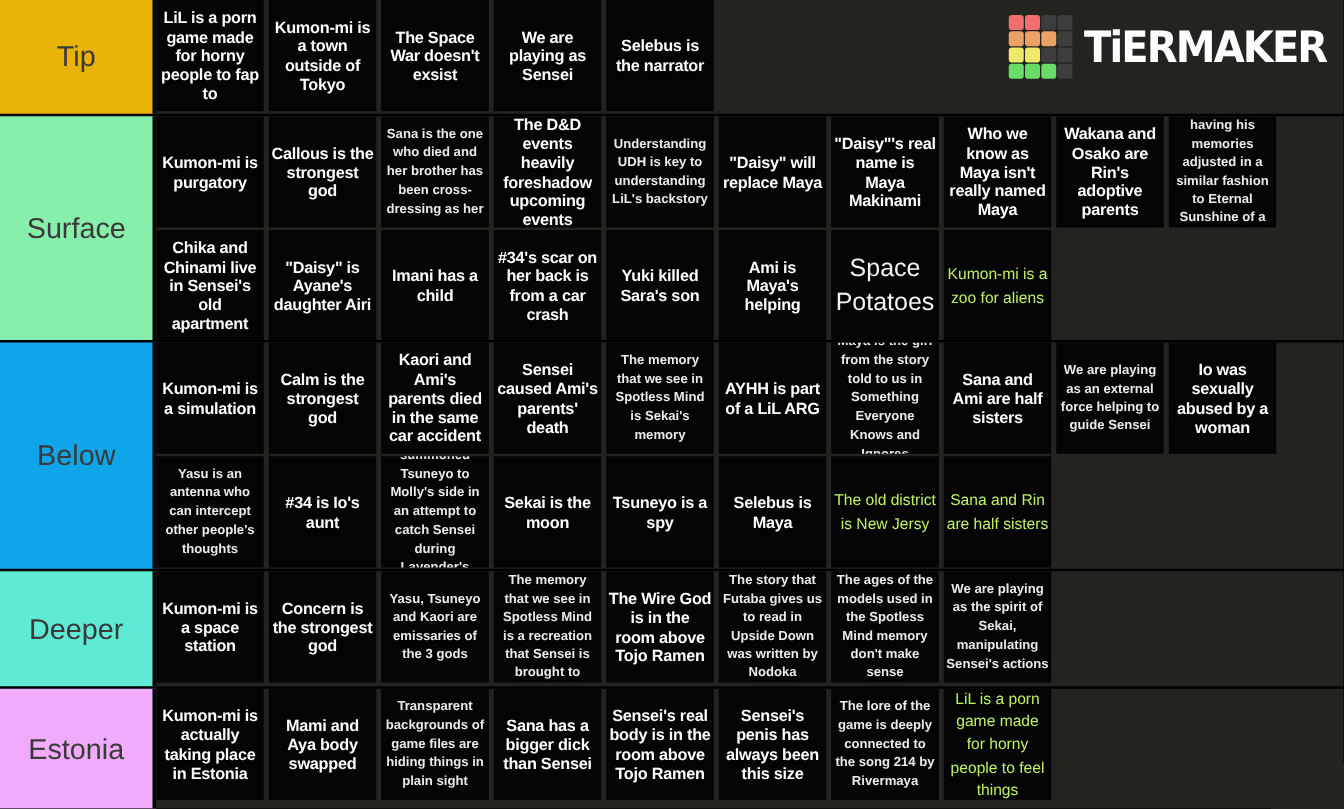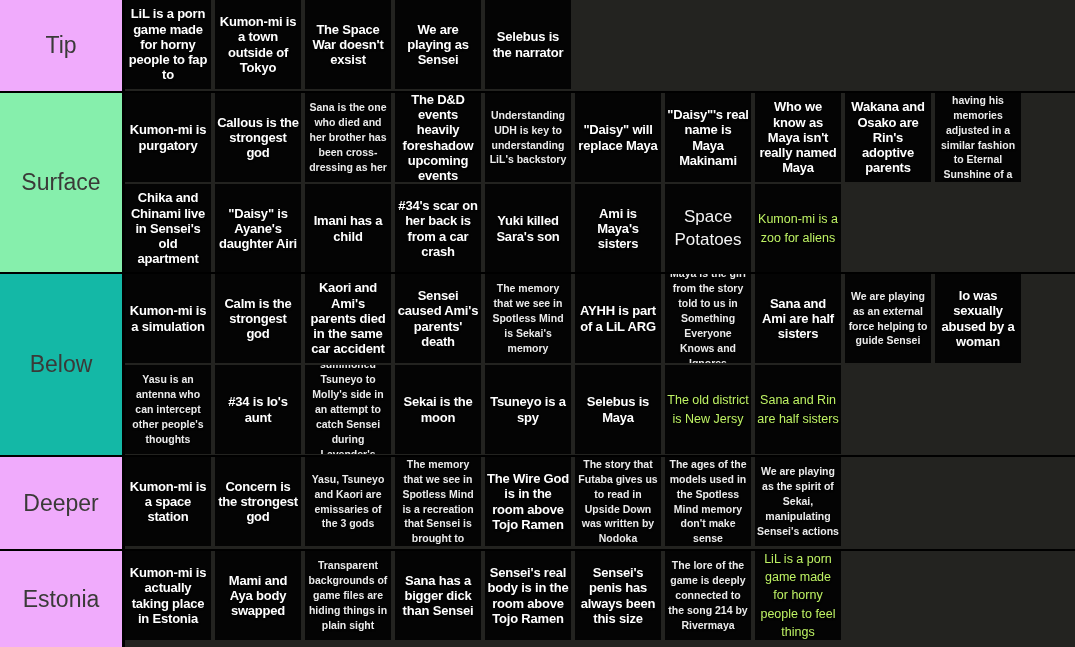--- a/index.html
+++ b/index.html
@@ -17,35 +17,35 @@
               color:#3a3a38;font-size:23px;}
   .tier-content{flex:1;background:#232320;display:flex;flex-wrap:wrap;
                 align-content:flex-start;overflow:hidden;padding-top:0;}
   .cell{width:86px;height:89px;margin:0 4px 2px 0;background:#040404;
         color:#fff;display:flex;align-items:center;justify-content:center;
         text-align:center;overflow:hidden;padding:0 2px;
         text-shadow:0 1px 2px rgba(0,0,0,.9);}
   .v-bold{font-weight:bold;font-size:13px;line-height:1.17;letter-spacing:-.2px;}
   .v-small{font-weight:bold;font-size:10.5px;line-height:1.42;color:#ebebeb;}
   .v-md{font-weight:normal;font-size:12.5px;line-height:1.45;color:#bef264;}
-  .v-lg{font-weight:normal;font-size:17px;line-height:1.35;color:#f4f4f4;}
+  .v-lg{font-weight:normal;font-size:20px;line-height:1.35;color:#f4f4f4;}
   .logo{position:absolute;top:12px;right:14px;display:flex;align-items:center;gap:9px;}
   .logo-grid{display:grid;grid-template-columns:repeat(4,12px);
              grid-template-rows:repeat(4,12px);gap:1px;}
   .logo-sq{width:12px;height:12px;border-radius:2.5px;}
   .logo-text{color:#fff;font-family:"DejaVu Sans",sans-serif;font-weight:bold;
              font-size:32px;letter-spacing:-1.5px;transform:scaleY(1.08);}
 </style>
 </head>
 <body>
 
 <div id="app">
   <div id="tier-list">
       <div class="tier-row">
-        <div class="tier-label" style="background: #f0abfc;">Tip</div>
+        <div class="tier-label" style="background: #eab308;">Tip</div>
         <div class="tier-content">
           <div class="cell v-bold">LiL is a porn game made for horny people to fap to</div>
           <div class="cell v-bold">Kumon-mi is a town outside of Tokyo</div>
           <div class="cell v-bold">The Space War doesn't exsist</div>
           <div class="cell v-bold">We are playing as Sensei</div>
           <div class="cell v-bold">Selebus is the narrator</div>
         </div>
       </div>
       <div class="tier-row">
         <div class="tier-label" style="background: #86efac;">Surface</div>
@@ -58,27 +58,27 @@
           <div class="cell v-bold">"Daisy" will replace Maya</div>
           <div class="cell v-bold">"Daisy"'s real name is Maya Makinami</div>
           <div class="cell v-bold">Who we know as Maya isn't really named Maya</div>
           <div class="cell v-bold">Wakana and Osako are Rin's adoptive parents</div>
           <div class="cell v-small">Sensei is having his memories adjusted in a similar fashion to Eternal Sunshine of a Spotless Mind</div>
           <div class="cell v-bold">Chika and Chinami live in Sensei's old apartment</div>
           <div class="cell v-bold">"Daisy" is Ayane's daughter Airi</div>
           <div class="cell v-bold">Imani has a child</div>
           <div class="cell v-bold">#34's scar on her back is from a car crash</div>
           <div class="cell v-bold">Yuki killed Sara's son</div>
-          <div class="cell v-bold">Ami is Maya's sisters</div>
+          <div class="cell v-bold">Ami is Maya's helping</div>
           <div class="cell v-lg">Space Potatoes</div>
           <div class="cell v-md">Kumon-mi is a zoo for aliens</div>
         </div>
       </div>
       <div class="tier-row">
-        <div class="tier-label" style="background: #14b8a6;">Below</div>
+        <div class="tier-label" style="background: #0ea5e9;">Below</div>
         <div class="tier-content">
           <div class="cell v-bold">Kumon-mi is a simulation</div>
           <div class="cell v-bold">Calm is the strongest god</div>
           <div class="cell v-bold">Kaori and Ami's parents died in the same car accident</div>
           <div class="cell v-bold">Sensei caused Ami's parents' death</div>
           <div class="cell v-small">The memory that we see in Spotless Mind is Sekai's memory</div>
           <div class="cell v-bold">AYHH is part of a LiL ARG</div>
           <div class="cell v-small">Maya is the girl from the story told to us in Something Everyone Knows and Ignores</div>
           <div class="cell v-bold">Sana and Ami are half sisters</div>
           <div class="cell v-small">We are playing as an external force helping to guide Sensei</div>
@@ -87,21 +87,21 @@
           <div class="cell v-bold">#34 is Io's aunt</div>
           <div class="cell v-small">USER2 summoned Tsuneyo to Molly's side in an attempt to catch Sensei during Lavender's Green</div>
           <div class="cell v-bold">Sekai is the moon</div>
           <div class="cell v-bold">Tsuneyo is a spy</div>
           <div class="cell v-bold">Selebus is Maya</div>
           <div class="cell v-md">The old district is New Jersy</div>
           <div class="cell v-md">Sana and Rin are half sisters</div>
         </div>
       </div>
       <div class="tier-row">
-        <div class="tier-label" style="background: #f0abfc;">Deeper</div>
+        <div class="tier-label" style="background: #5eead4;">Deeper</div>
         <div class="tier-content">
           <div class="cell v-bold">Kumon-mi is a space station</div>
           <div class="cell v-bold">Concern is the strongest god</div>
           <div class="cell v-small">Yasu, Tsuneyo and Kaori are emissaries of the 3 gods</div>
           <div class="cell v-small">The memory that we see in Spotless Mind is a recreation that Sensei is brought to</div>
           <div class="cell v-bold">The Wire God is in the room above Tojo Ramen</div>
           <div class="cell v-small">The story that Futaba gives us to read in Upside Down was written by Nodoka</div>
           <div class="cell v-small">The ages of the models used in the Spotless Mind memory don't make sense</div>
           <div class="cell v-small">We are playing as the spirit of Sekai, manipulating Sensei's actions</div>
         </div>
@@ -114,13 +114,34 @@
           <div class="cell v-small">Transparent backgrounds of game files are hiding things in plain sight</div>
           <div class="cell v-bold">Sana has a bigger dick than Sensei</div>
           <div class="cell v-bold">Sensei's real body is in the room above Tojo Ramen</div>
           <div class="cell v-bold">Sensei's penis has always been this size</div>
           <div class="cell v-small">The lore of the game is deeply connected to the song 214 by Rivermaya</div>
           <div class="cell v-md">LiL is a porn game made for horny people to feel things</div>
         </div>
       </div>
     </div>
 
+  <div class="logo">
+    <div class="logo-grid" id="logo-grid">
+        <div class="logo-sq" style="background: rgb(239, 111, 109);"></div>
+        <div class="logo-sq" style="background: rgb(239, 111, 109);"></div>
+        <div class="logo-sq" style="background: rgb(61, 61, 61);"></div>
+        <div class="logo-sq" style="background: rgb(61, 61, 61);"></div>
+        <div class="logo-sq" style="background: rgb(237, 162, 101);"></div>
+        <div class="logo-sq" style="background: rgb(237, 162, 101);"></div>
+        <div class="logo-sq" style="background: rgb(237, 162, 101);"></div>
+        <div class="logo-sq" style="background: rgb(61, 61, 61);"></div>
+        <div class="logo-sq" style="background: rgb(239, 233, 107);"></div>
+        <div class="logo-sq" style="background: rgb(239, 233, 107);"></div>
+        <div class="logo-sq" style="background: rgb(61, 61, 61);"></div>
+        <div class="logo-sq" style="background: rgb(61, 61, 61);"></div>
+        <div class="logo-sq" style="background: rgb(103, 221, 103);"></div>
+        <div class="logo-sq" style="background: rgb(103, 221, 103);"></div>
+        <div class="logo-sq" style="background: rgb(103, 221, 103);"></div>
+        <div class="logo-sq" style="background: rgb(61, 61, 61);"></div>
+      </div>
+    <div class="logo-text">TiERMAKER</div>
+  </div>
 </div>
 
 </body></html>

